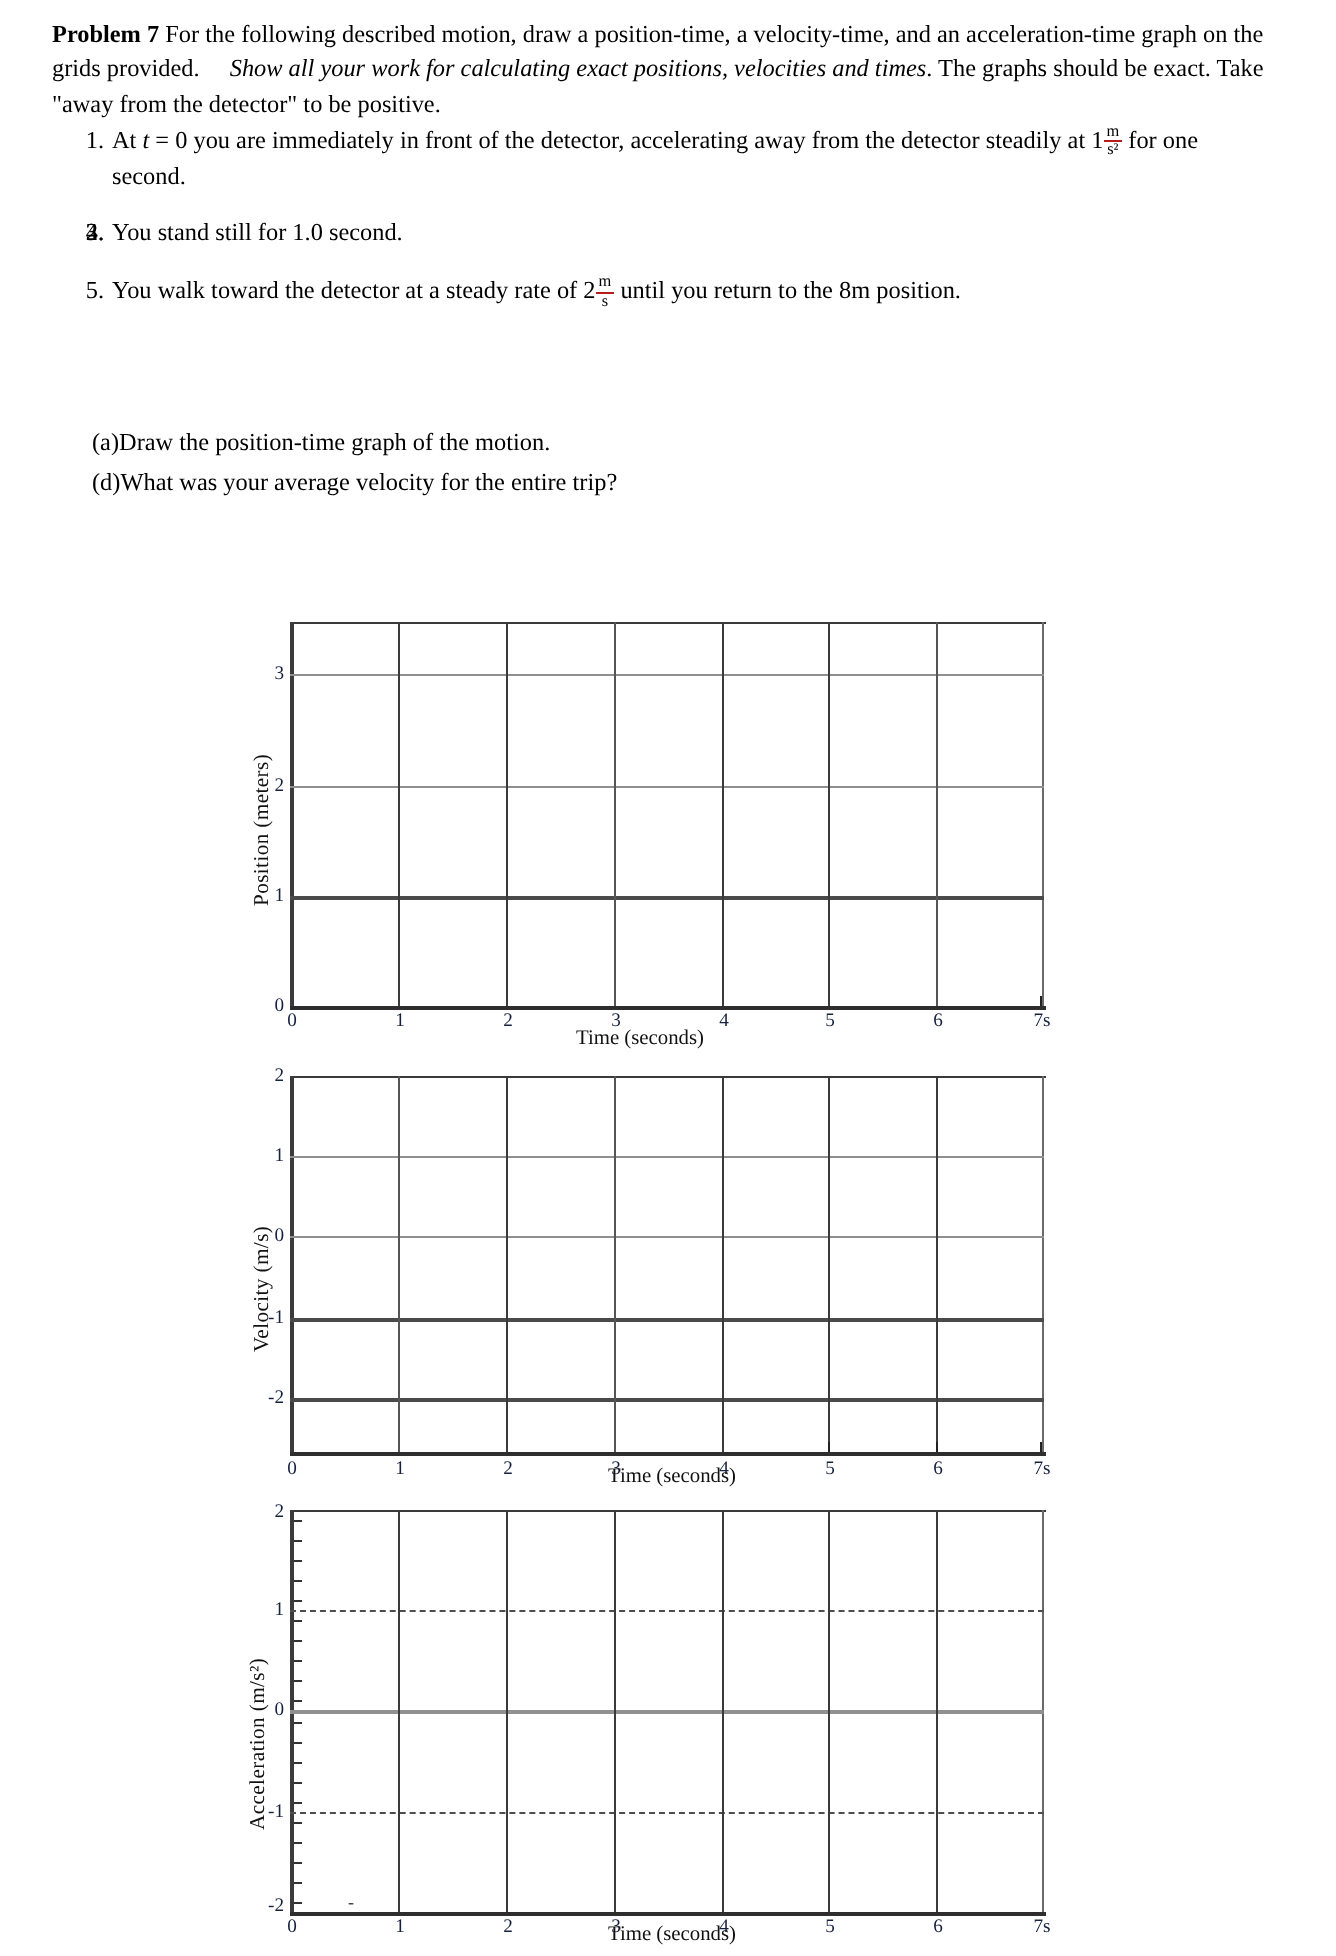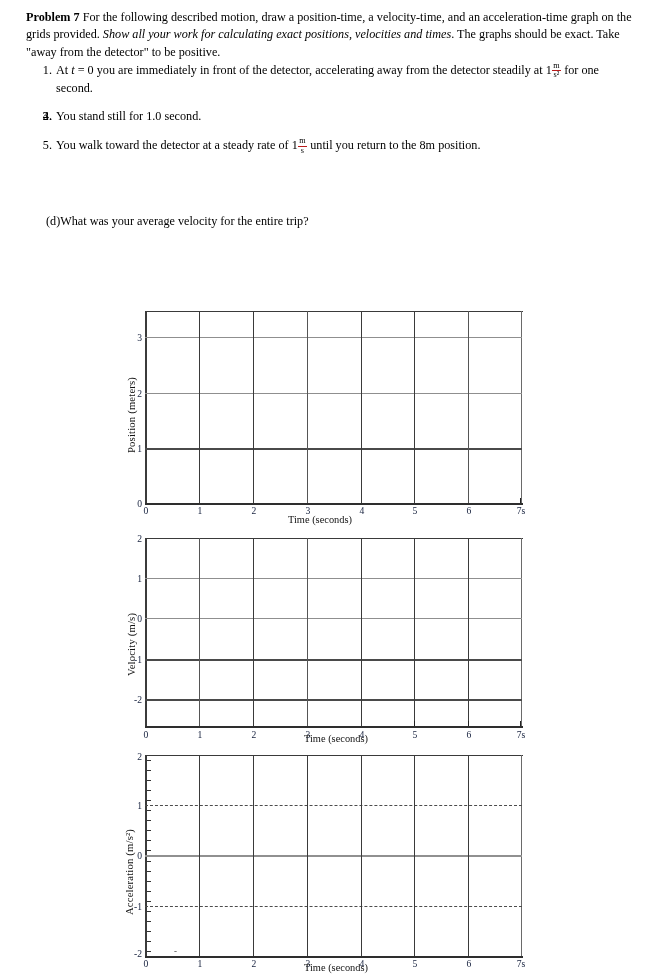--- a/index.html
+++ b/index.html
@@ -13,21 +13,21 @@
   }
 
   
   #statement{
     position:absolute;
     left:26px; top:9px; width:624px;
     font-size:12.2px; line-height:1.42;
     text-align:left;
   }
   .bold{font-weight:bold;}
-  .ital{font-style:italic;}
+  .ital{font-style:italic;margin-left:12px;}
   .mvar{font-style:italic;font-family:"Liberation Serif",serif;}
   .frac{
     display:inline-block;
     vertical-align:-0.42em;
     text-align:center;
     font-size:8.2px;
     line-height:1.02;
     margin:0 0.5px;
   }
   .frac .num{display:block;padding:0 1px;}
@@ -127,26 +127,27 @@
 
   <div class="step">
     <span class="num-label">3.</span>
   </div>
 
   <div class="step">
     <span class="num-label">4.</span><span>You stand still for 1.0 second.</span>
   </div>
 
   <div class="step">
-    <span class="num-label">5.</span><span>You walk toward the detector at a steady rate of 1</span><span class="frac"><span class="num">m</span><span class="den">s</span></span><span> until you return to the 8m position.</span>
+    <span class="num-label">5.</span><span>You walk toward the detector at a steady rate of 2</span><span class="frac"><span class="num">m</span><span class="den">s</span></span><span> until you return to the 8m position.</span>
   </div>
 
 </div>
 
 <div id="subs">
+  <div class="sub"><span class="lbl">(a)</span><span>Draw the position-time graph of the motion.</span></div>
   <div class="sub"><span class="lbl">(d)</span><span>What was your average velocity for the entire trip?</span></div>
 </div>
 
 <div class="graph" id="g1" style="left:0;top:0;width:668px;height:978px;pointer-events:none;">
 
   <div class="border-t" style="left:145px;top:311px;width:378px;"></div>
   <div class="border-r" style="left:521px;top:311px;height:193px;"></div>
   <div class="axis axisline-y" style="left:145px;top:311px;height:193px;"></div>
   <div class="axis axisline-x" style="left:145px;top:503px;width:378px;"></div>
 

